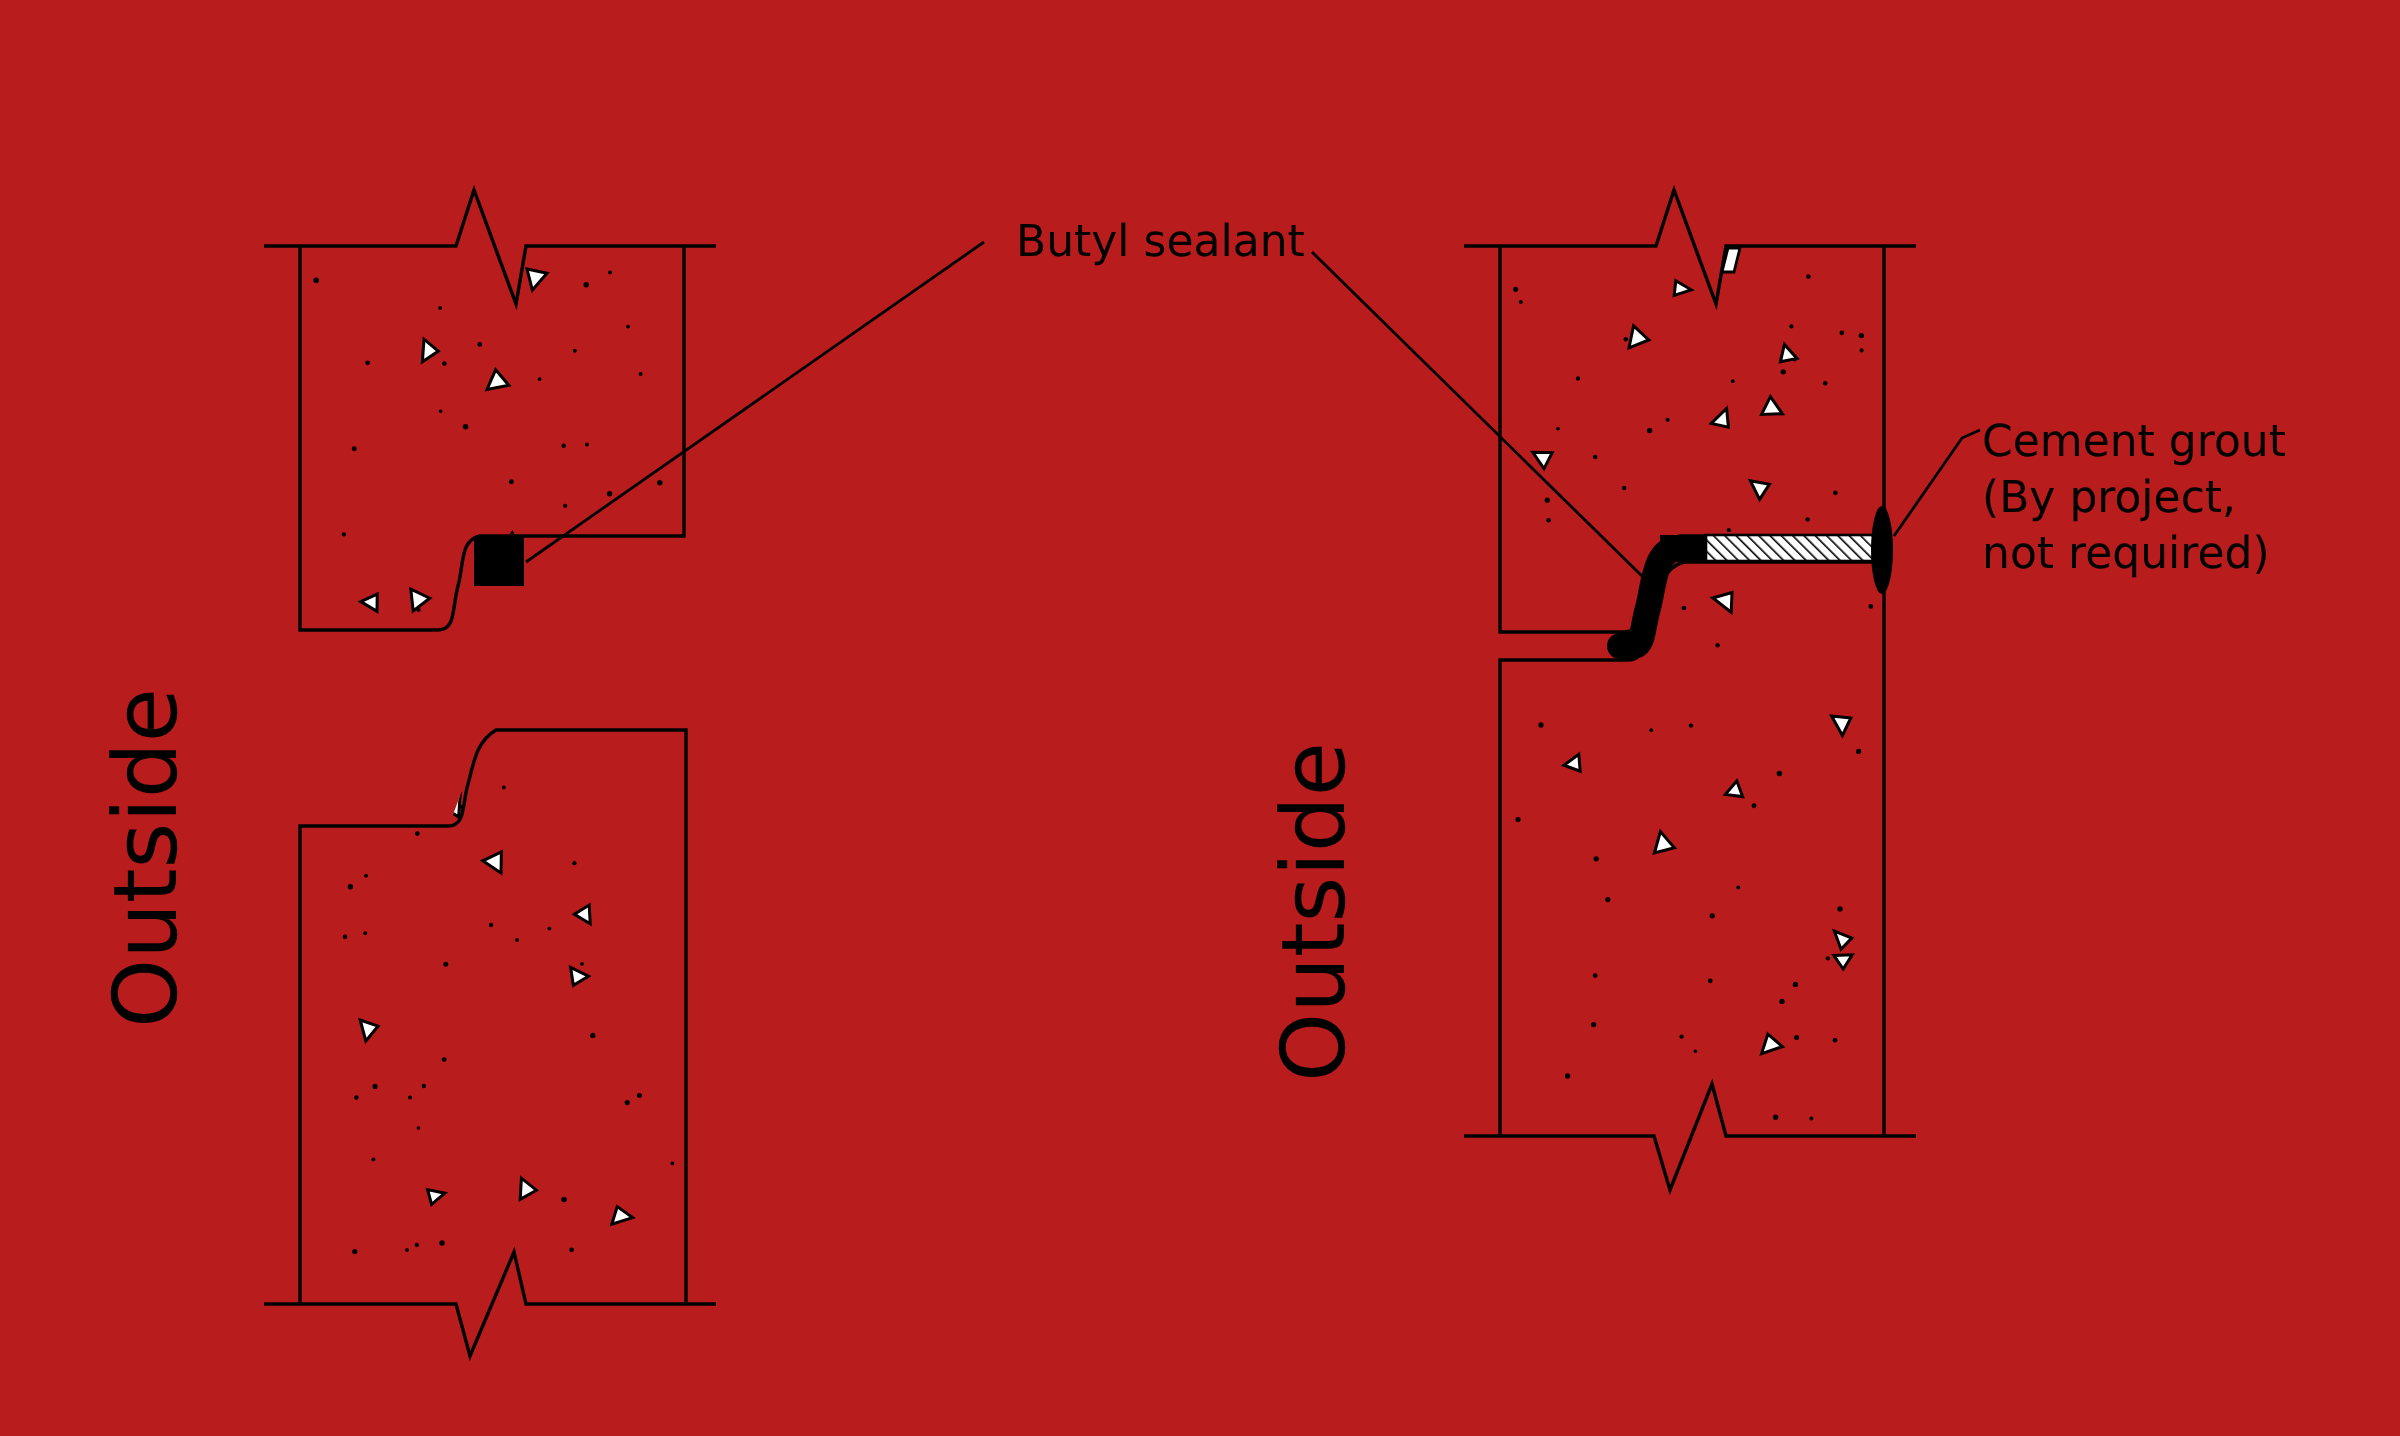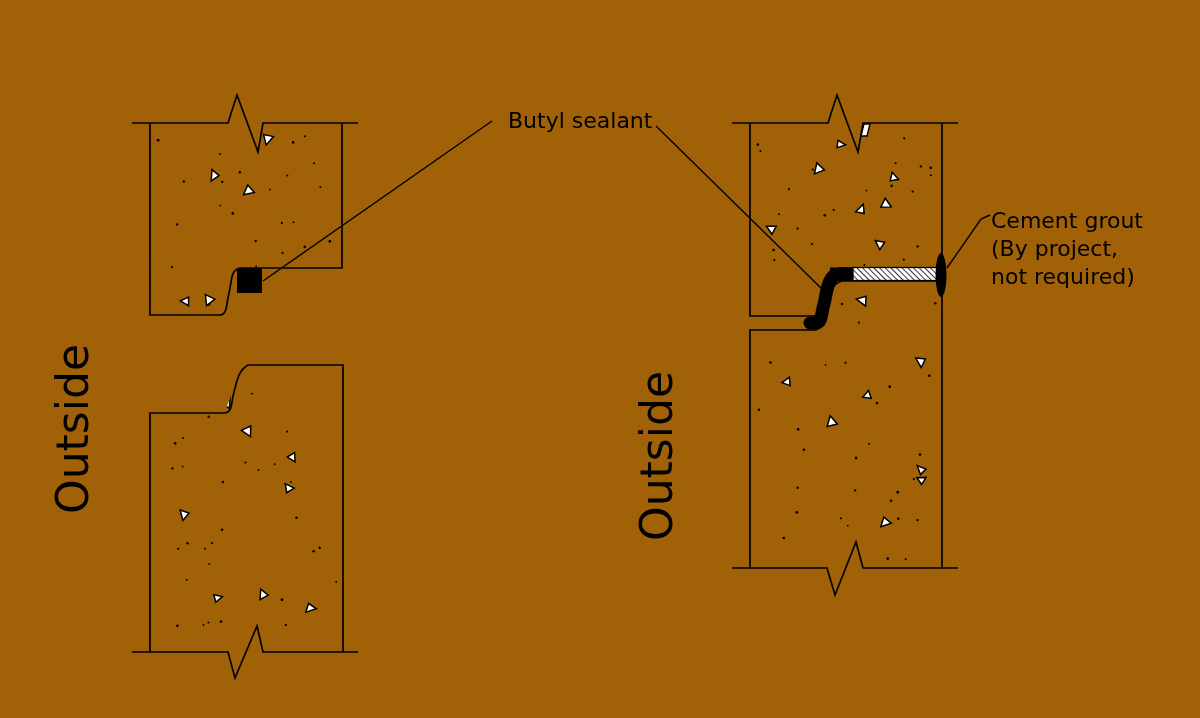--- a/index.html
+++ b/index.html
@@ -1,19 +1,19 @@
 <!DOCTYPE html>
 <html><head>
 <meta charset="utf-8">
 <style>
   html,body{margin:0;padding:0;background:#ffffff;}
   .canvas{
     position:relative;
     width:1200px;height:718px;
-    background:#a16207;
+    background:#b91c1c;
     font-family:"DejaVu Sans", sans-serif;
     overflow:hidden;
   }
   svg text{fill:#000000;}
 </style>
 </head>
 <body>
 
 <div class="canvas">
 <svg width="1200" height="718" viewBox="0 0 1200 718" xmlns="http://www.w3.org/2000/svg">

